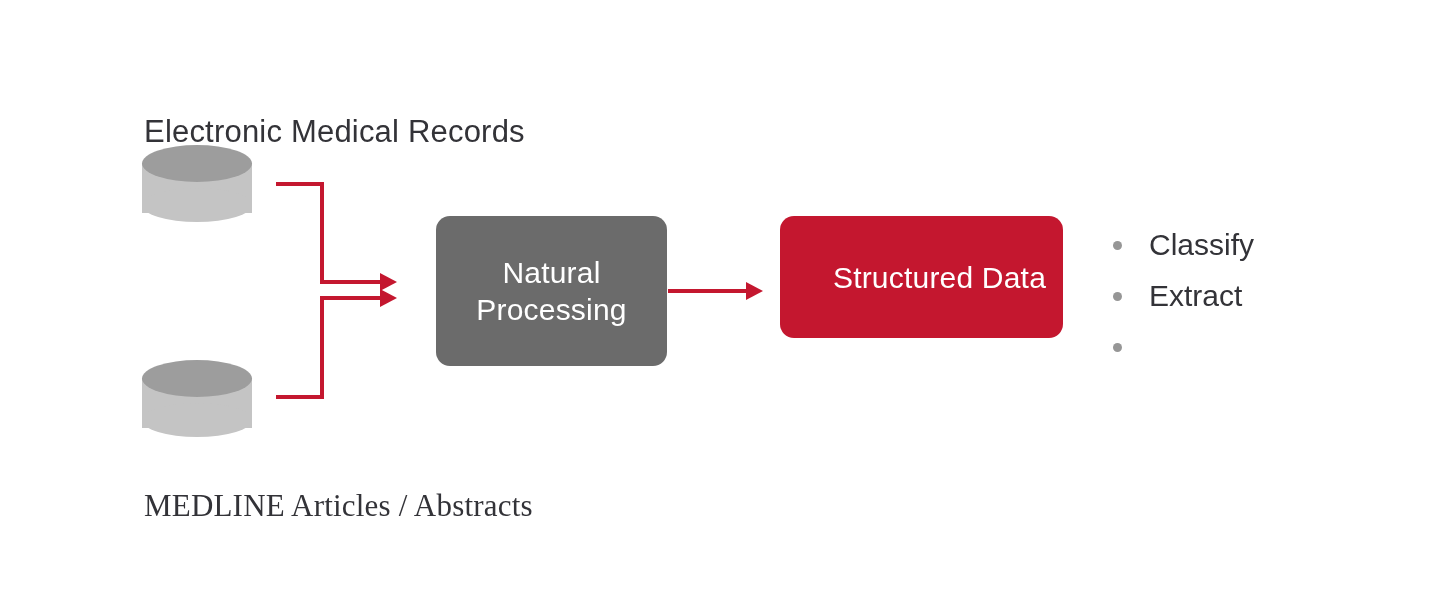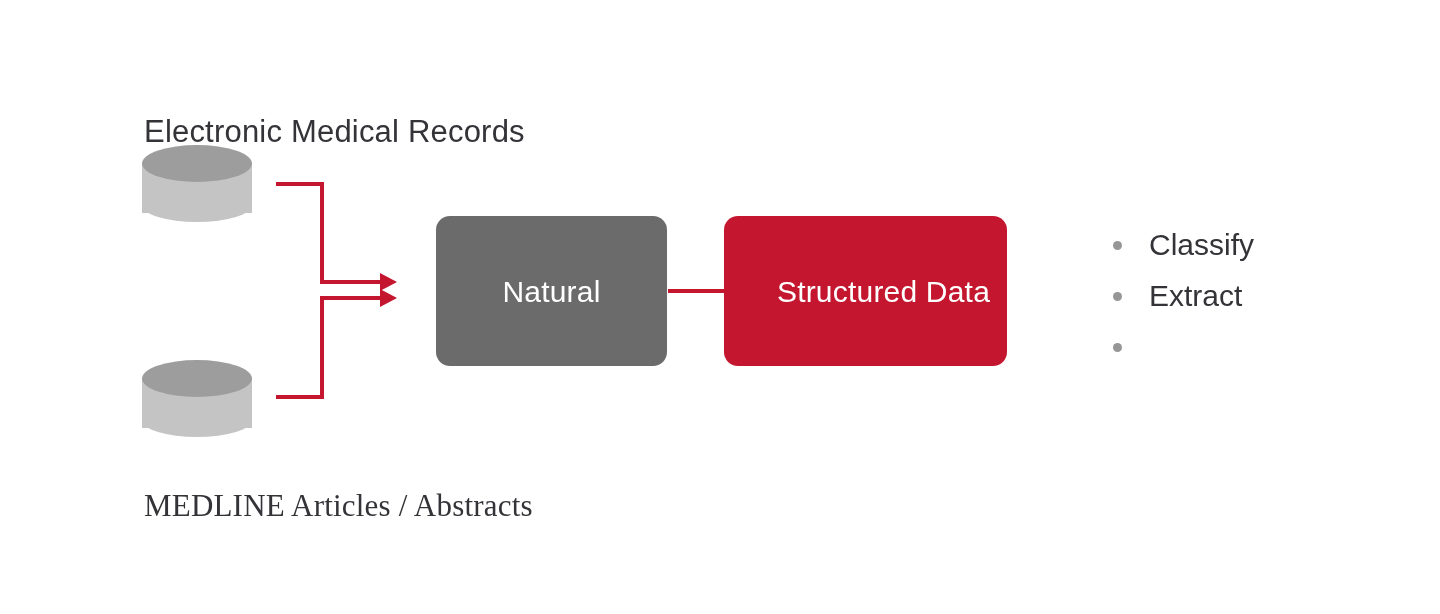--- a/index.html
+++ b/index.html
@@ -118,24 +118,24 @@
     letter-spacing: 0.2px;
   }
   #box-nlp {
     left: 436px;
     top: 216px;
     width: 231px;
     height: 150px;
     background: #6b6b6b;
   }
   #box-structured {
-    left: 724px;
+    left: 780px;
     top: 216px;
     width: 283px;
-    height: 150px;
+    height: 122px;
     background: #c4172f;
     padding-left: 36px;
   }
   .box-line { display: block; }
 
   
   #bullet-list {
     position: absolute;
     left: 1099px;
     top: 220px;
@@ -188,20 +188,21 @@
   <div class="ln-h" id="conn-top-h2"></div>
   <div class="arrowhead" id="arrow-top"></div>
 
   <div class="ln-h" id="conn-bot-h1"></div>
   <div class="ln-v" id="conn-bot-v"></div>
   <div class="ln-h" id="conn-bot-h2"></div>
   <div class="arrowhead" id="arrow-bottom"></div>
 
   <div class="box" id="box-nlp">
     <span class="box-line">Natural</span>
+    <span class="box-line">Processing</span>
   </div>
 
   <div class="ln-h" id="conn-mid-h"></div>
   <div class="arrowhead" id="arrow-mid"></div>
 
   <div class="box" id="box-structured">
     <span class="box-line">Structured Data</span>
   </div>
 
   <ul id="bullet-list">

